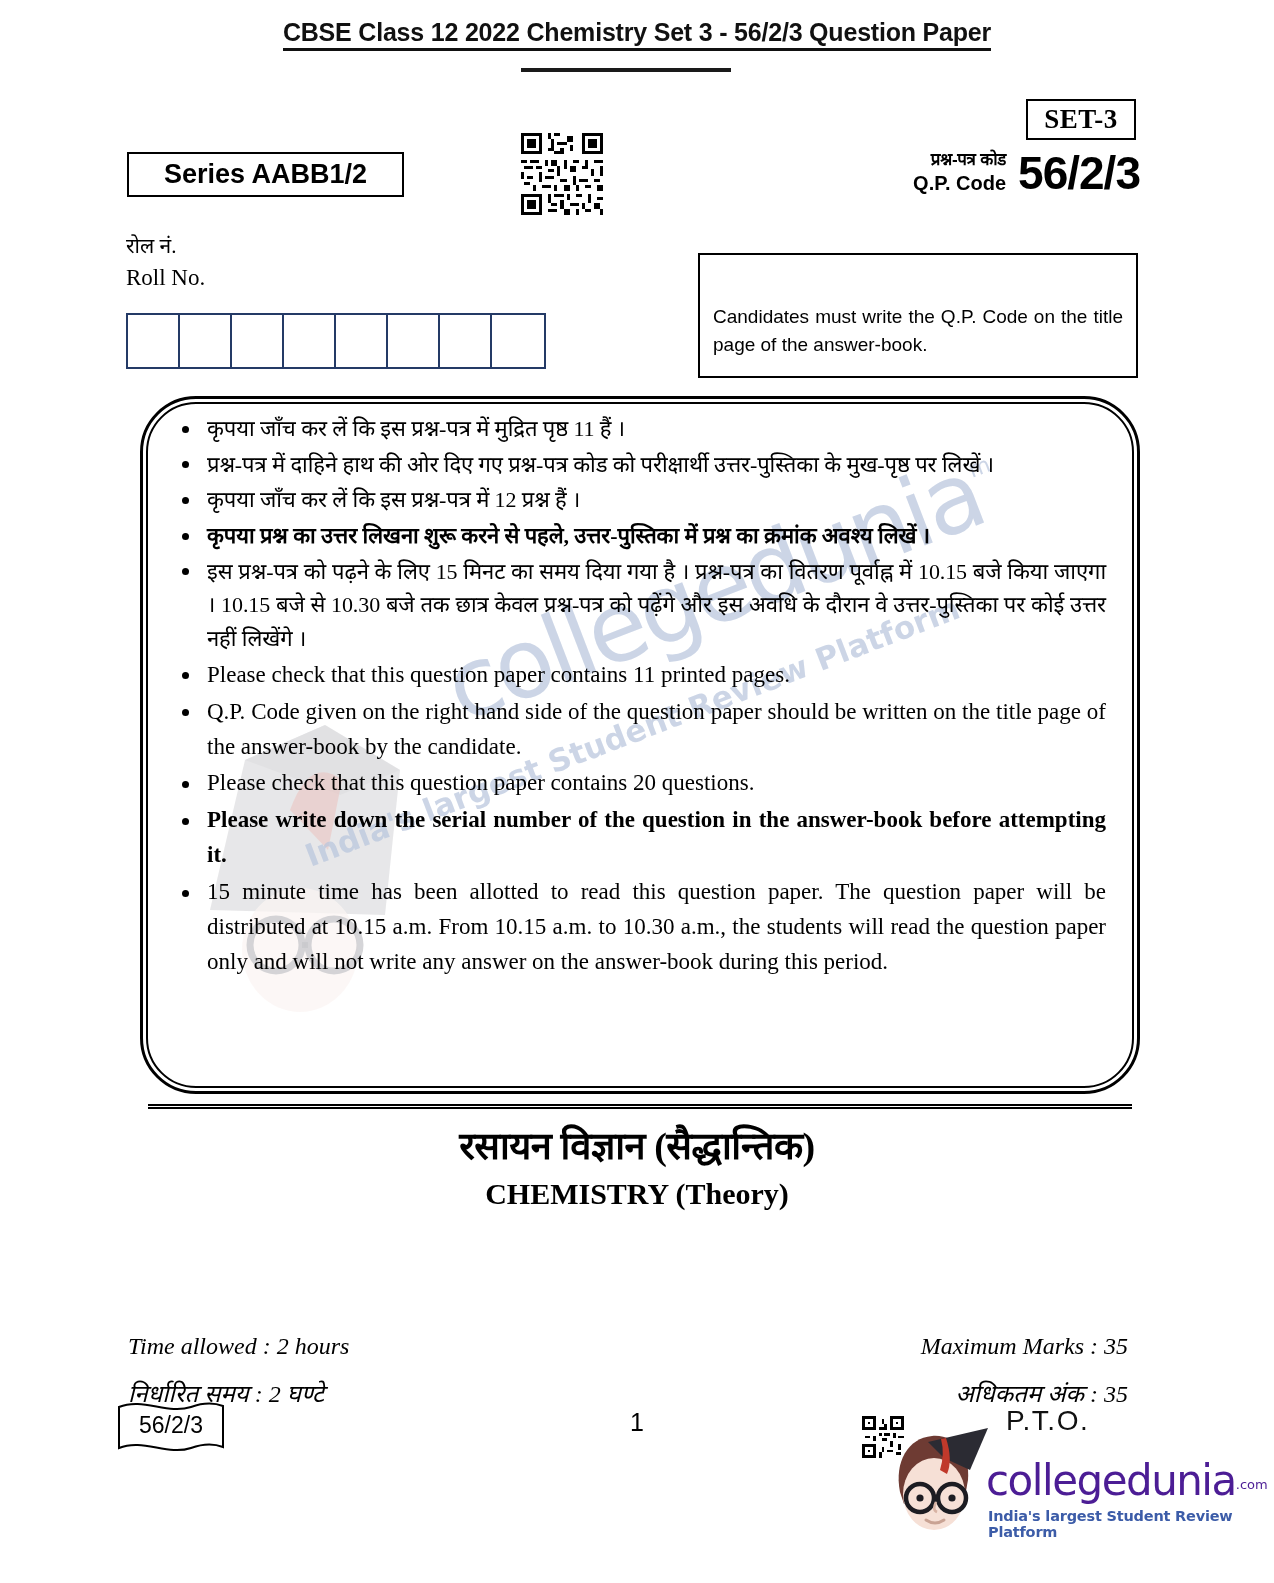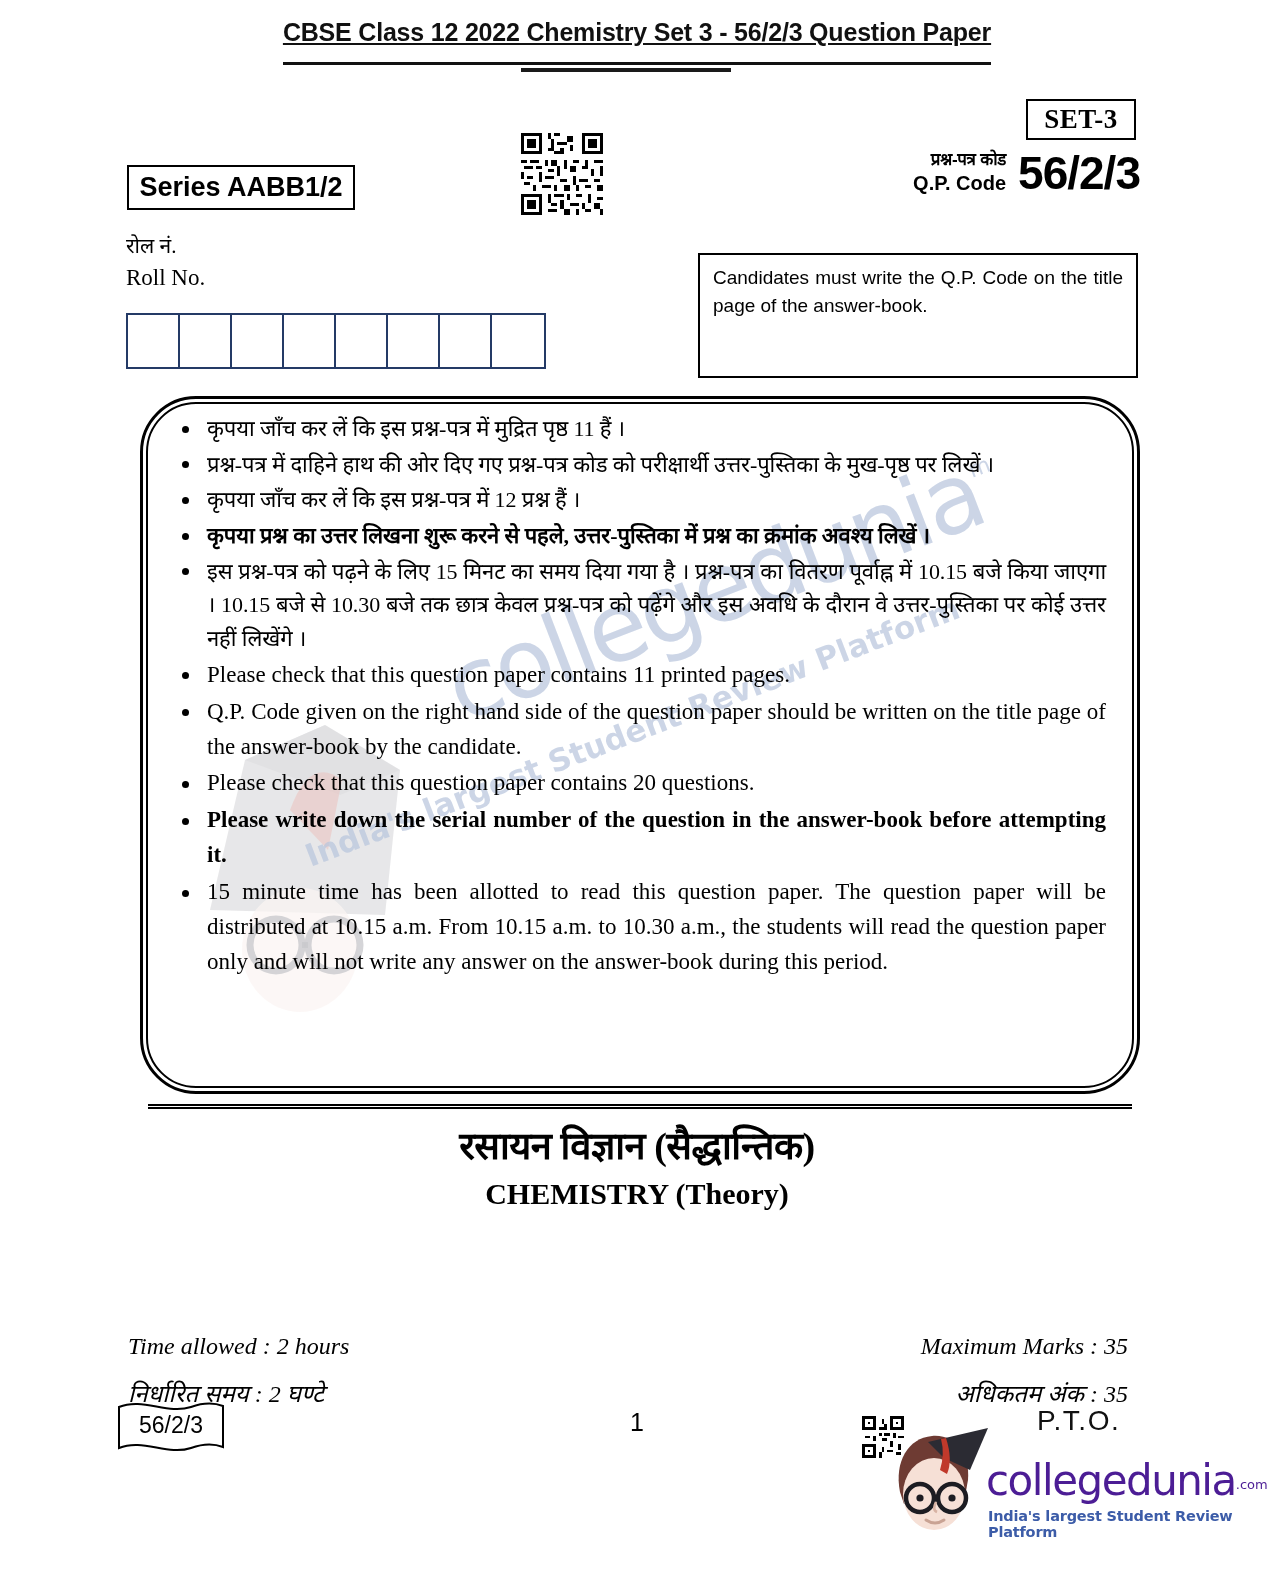--- a/index.html
+++ b/index.html
@@ -24,22 +24,21 @@
     width: 1274px;
     text-align: center;
     font-family: "Liberation Sans", "DejaVu Sans", sans-serif;
     font-weight: bold;
     font-size: 25px;
     letter-spacing: -0.2px;
     color: #111;
   }
   .page-title span {
     border-bottom: 3px solid #111;
-    padding-bottom: 16px;
-    text-decoration: underline;
+    padding-bottom: 2px;
   }
   .title-rule {
     position: absolute;
     top: 68px;
     left: 521px;
     width: 210px;
     height: 4px;
     background: #1a1a1a;
   }
 
@@ -57,23 +56,23 @@
     justify-content: center;
     font-family: "Liberation Serif", "DejaVu Serif", serif;
     font-weight: bold;
     font-size: 27px;
     letter-spacing: 0.5px;
   }
 
   
   .series-box {
     position: absolute;
-    top: 165px;
+    top: 152px;
     left: 127px;
-    width: 228px;
+    width: 277px;
     height: 45px;
     border: 2.5px solid #000;
     box-sizing: border-box;
     display: flex;
     align-items: center;
     justify-content: center;
     font-family: "Liberation Sans", "DejaVu Sans", sans-serif;
     font-weight: bold;
     font-size: 27px;
   }
@@ -147,21 +146,21 @@
     width: 440px;
     height: 125px;
     border: 2px solid #000;
     box-sizing: border-box;
     padding: 9px 13px 0 13px;
     font-family: "Liberation Sans", "DejaVu Sans", sans-serif;
     font-size: 19px;
     line-height: 1.45;
   }
   .cand-box .hi-line { letter-spacing: -0.2px; }
-  .cand-box .en-line { text-align: justify; }
+  .cand-box .en-line { text-align: justify; margin-top: 39px; }
 
   
   .instr-box {
     position: absolute;
     top: 396px;
     left: 140px;
     width: 1000px;
     height: 698px;
     border: 3px solid #000;
     border-radius: 56px;
@@ -281,21 +280,21 @@
     top: 1408px;
     left: 0;
     width: 1274px;
     text-align: center;
     font-family: "Liberation Sans", "DejaVu Sans", sans-serif;
     font-size: 25px;
   }
   .pto {
     position: absolute;
     top: 1405px;
-    left: 1037px;
+    left: 1006px;
     font-family: "Liberation Sans", "DejaVu Sans", sans-serif;
     font-size: 28px;
     letter-spacing: 1.5px;
     color: #111;
   }
   .logo-wrap {
     position: absolute;
     top: 1412px;
     left: 862px;
     width: 400px;

